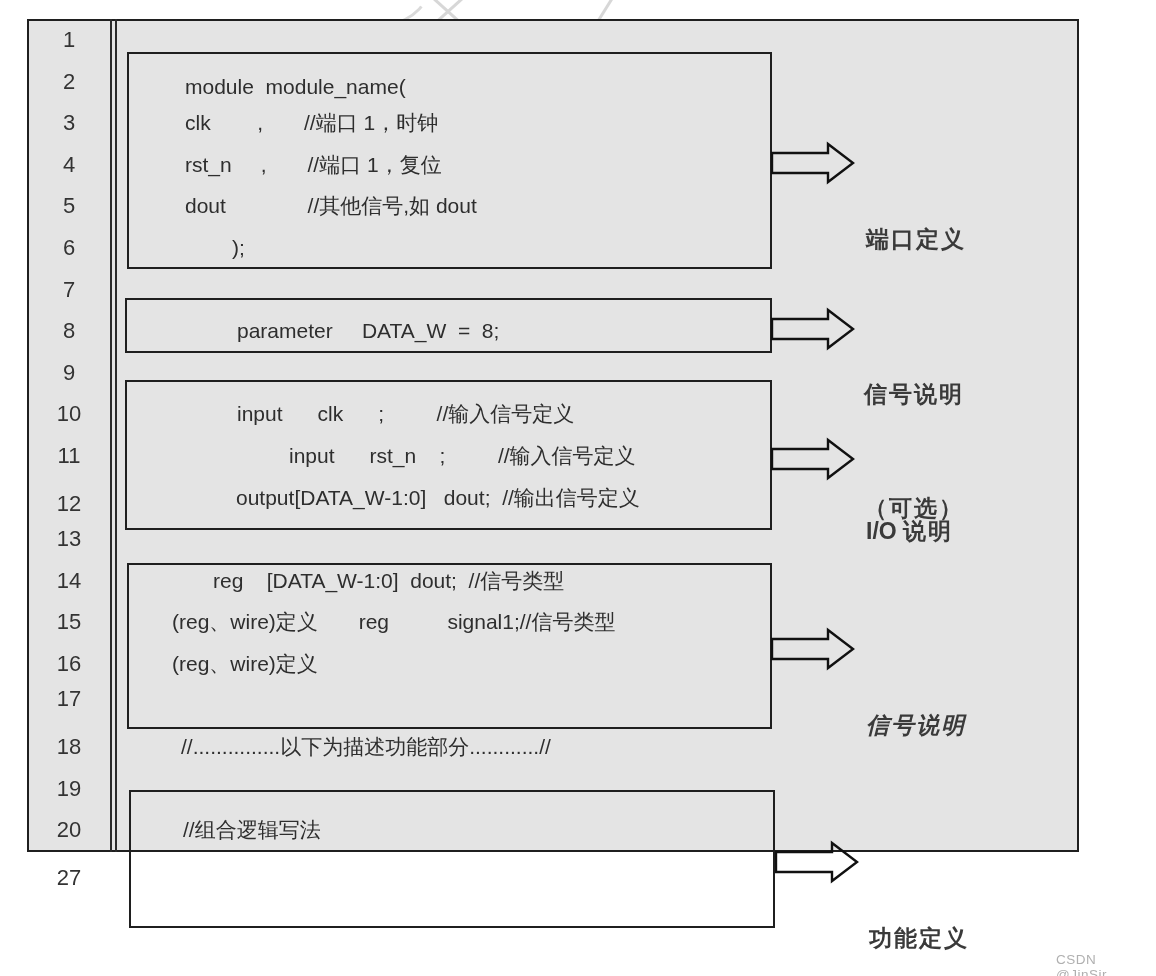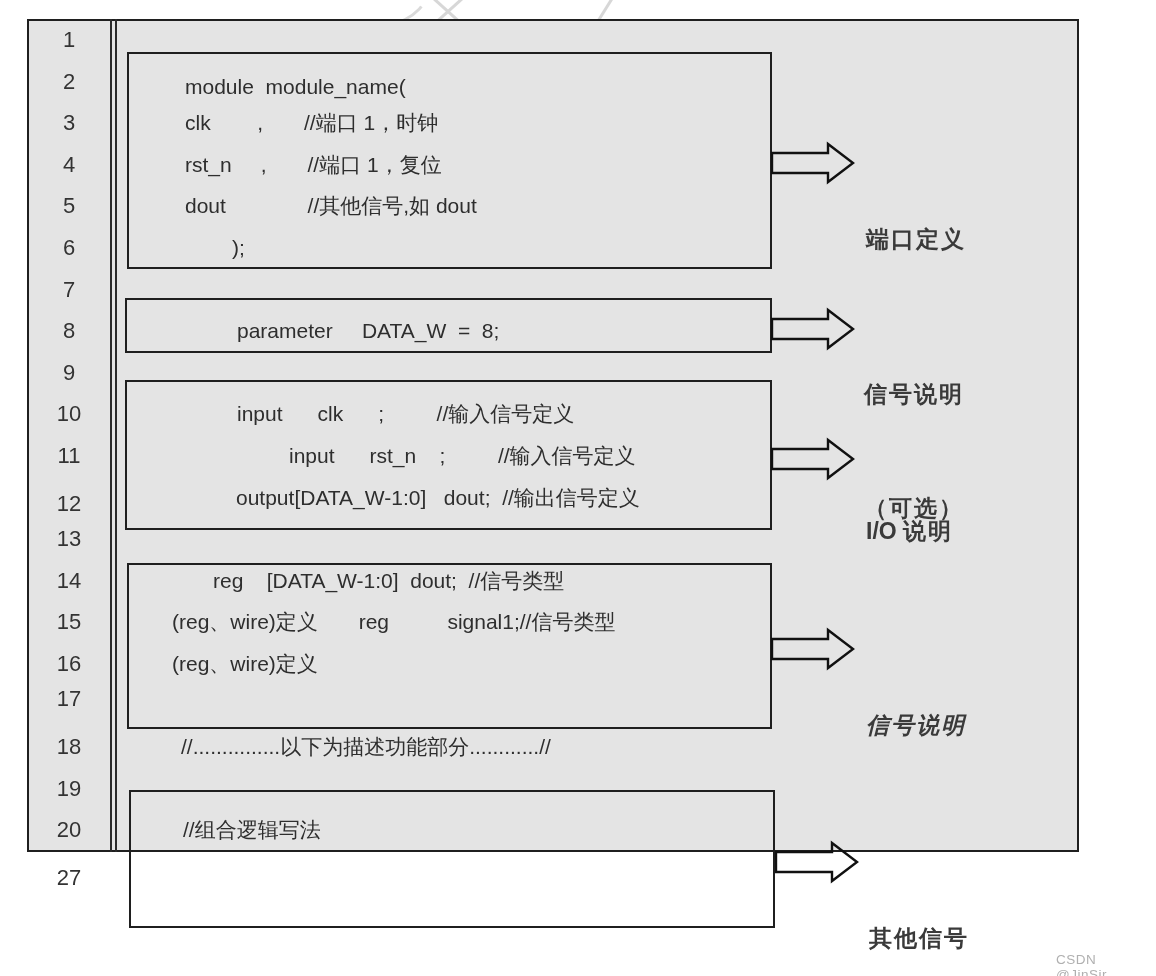--- a/index.html
+++ b/index.html
@@ -128,16 +128,16 @@
   <div><span class="latin"></span><span>信号说明</span></div>
   <div>（可选）</div>
 </div>
 <div class="abs ann" style="left:866px;top:436px;">
   <div><span class="latin">I/O </span><span>说明</span></div>
 </div>
 <div class="abs ann" style="left:866px;top:630px;font-style:italic;">
   <div><span class="latin"></span><span>信号说明</span></div>
 </div>
 <div class="abs ann" style="left:869px;top:843px;">
-  <div><span class="latin"></span><span>其他信号</span></div>
+  <div><span class="latin"></span><span>功能定义</span></div>
 </div>
 
 <div class="abs csdn" style="left:1056px;top:952px;">CSDN @JinSir_</div>
 
 </body></html>

